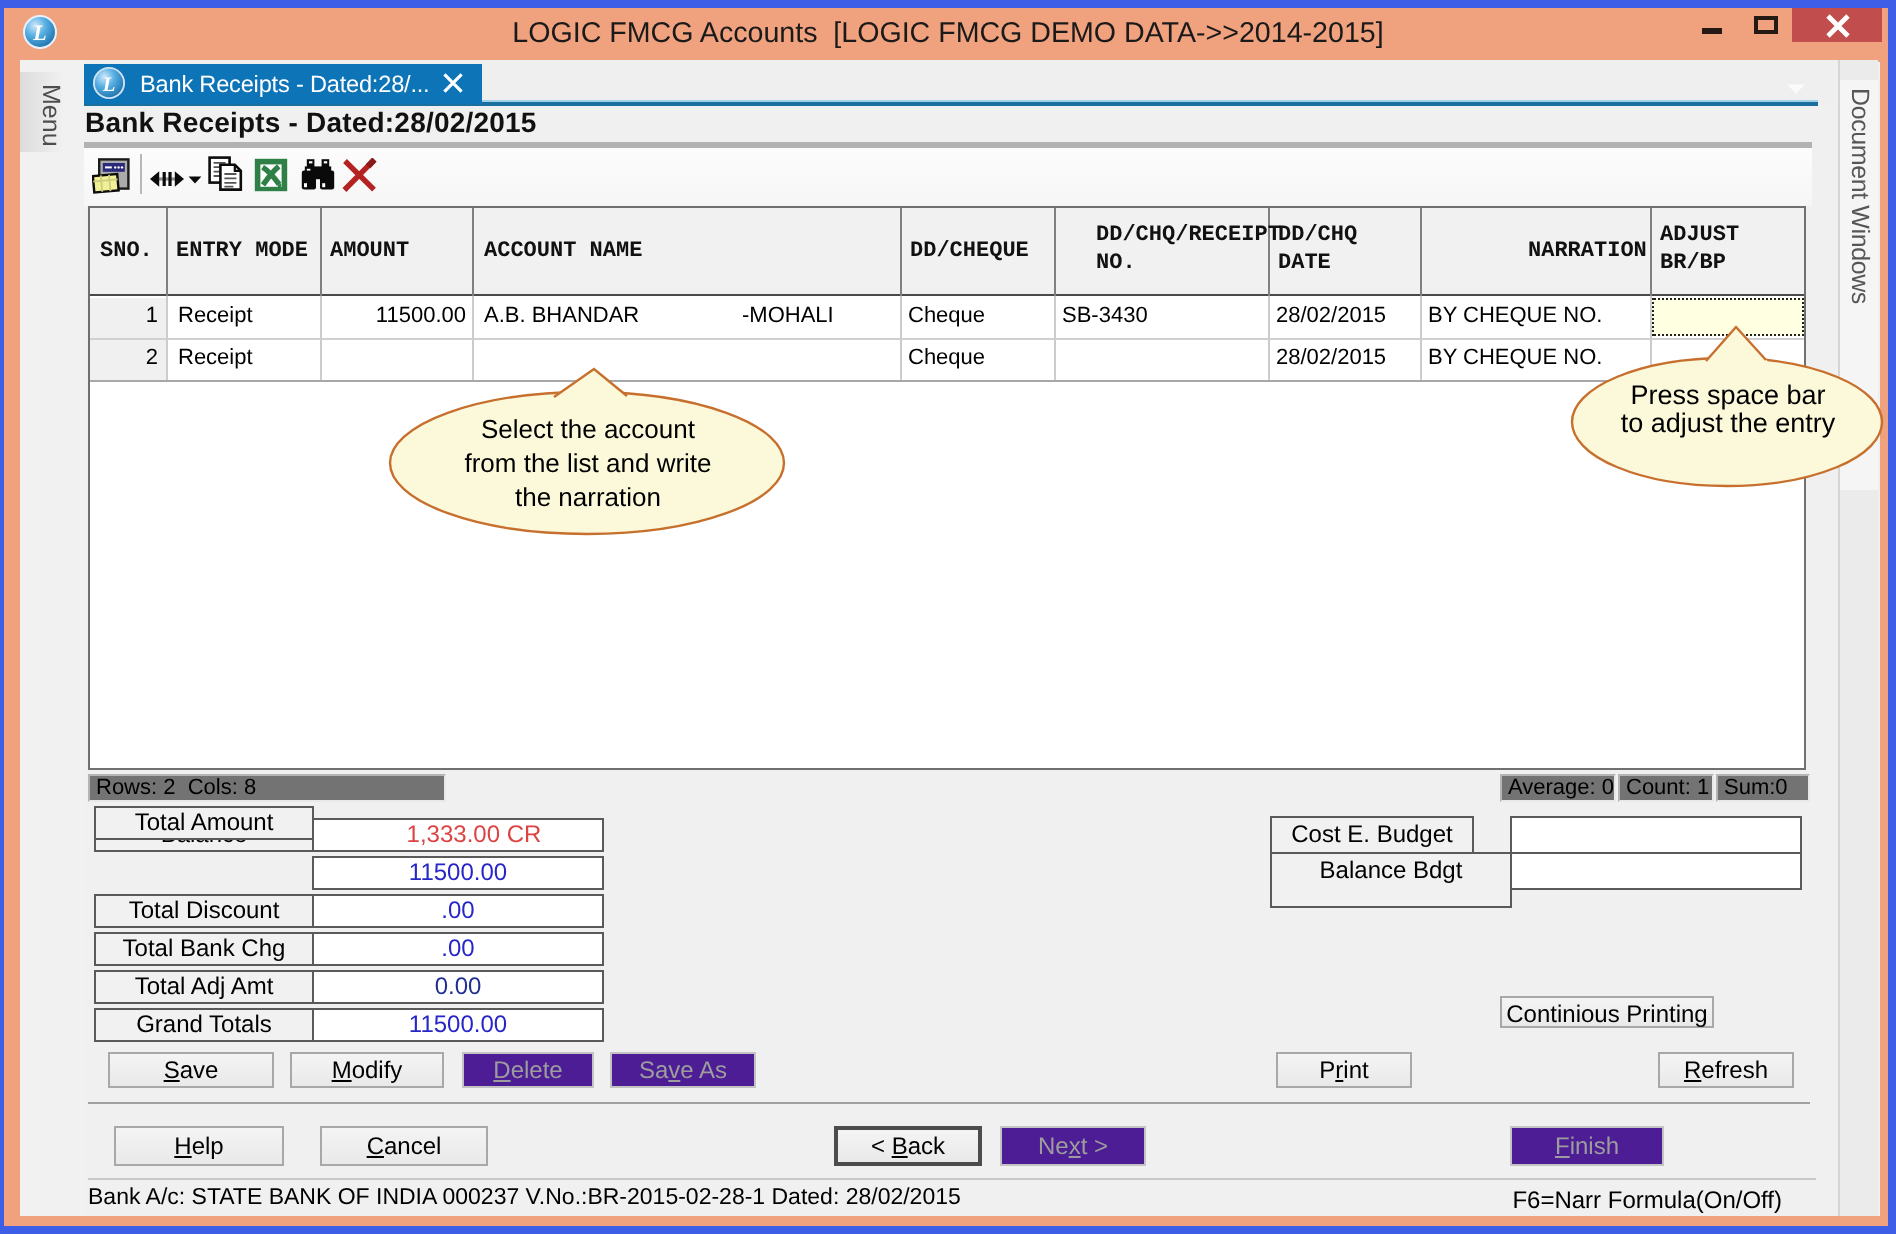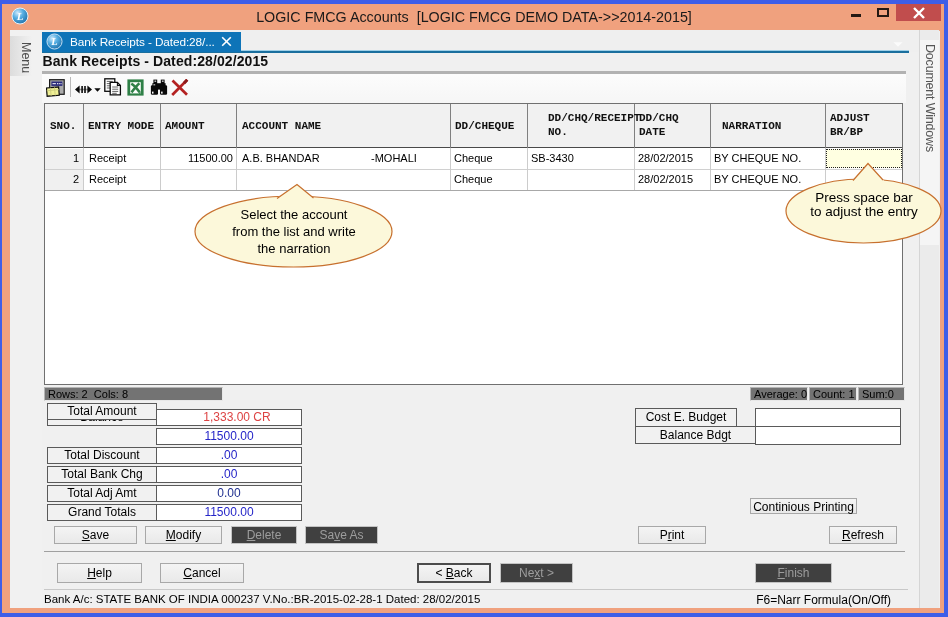--- a/index.html
+++ b/index.html
@@ -37,21 +37,21 @@
   .rowsep2 { left:45px; top:190px; width:857px; height:1px; background:#a8a8a8; }
   .dcell { position:absolute; font-size:11px; color:#000; line-height:20px; white-space:pre; }
   .selcell { left:826px; top:149px; width:76px; height:19px; background:#ffffe1; border:1px dotted #222; }
   
   .panel { position:absolute; background:#737373; border:1px solid #b5b5b5; border-right-color:#e8e8e8; border-bottom-color:#e8e8e8; font-size:11px; color:#000; line-height:12px; padding-left:3px; white-space:nowrap; }
   
   .srow-label { position:absolute; background:#f1f1f1; border:1px solid #5a5a5a; font-size:12px; text-align:center; color:#000; }
   .srow-value { position:absolute; background:#ffffff; border:1px solid #5a5a5a; font-size:12px; text-align:center; }
   
   .btn { position:absolute; background:linear-gradient(180deg,#f4f4f4,#e9e9e9); border:1px solid #a8a8a8; font-size:12px; color:#000; text-align:center; }
-  .btn.dis { color:#9d9d9d; border-color:#c3c3c3; background:#404040; }
+  .btn.dis { color:#9d9d9d; border-color:#c3c3c3; background:#4c1d95; }
   .btn.focus { border:2px solid #4c4c4c; }
   .sep1 { left:44px; top:551px; width:861px; height:1px; background:#a0a0a0; }
   .sep2 { left:44px; top:589px; width:864px; height:1px; background:#c8c8c8; }
   .statusl { left:44px; top:593px; font-size:11.5px; color:#000; }
   .statusr { right:57px; top:593px; font-size:12px; color:#000; }
   u { text-decoration:underline; }
 </style>
 </head>
 <body>
   <div class="abs salmon"></div>
@@ -181,21 +181,21 @@
   <div class="dvline" style="left:710px"></div>
   <div class="dvline" style="left:825px"></div>
 
   <div class="ghcell" style="left:50px;top:119px;">SNO.</div>
   <div class="ghcell" style="left:88px;top:119px;">ENTRY MODE</div>
   <div class="ghcell" style="left:165px;top:119px;">AMOUNT</div>
   <div class="ghcell" style="left:242px;top:119px;">ACCOUNT NAME</div>
   <div class="ghcell" style="left:455px;top:119px;">DD/CHEQUE</div>
   <div class="ghcell" style="left:532px;top:111px;margin-left:16px;">DD/CHQ/RECEIPT<br>NO.</div>
   <div class="ghcell" style="left:639px;top:111px;">DD/CHQ<br>DATE</div>
-  <div class="ghcell" style="left:698px;top:119px;padding-left:24px;">NARRATION</div>
+  <div class="ghcell" style="left:740px;top:119px;padding-left:24px;">NARRATION</div>
   <div class="ghcell" style="left:830px;top:111px;">ADJUST<br>BR/BP</div>
 
   <div class="abs selcell"></div>
 
   <div class="dcell" style="left:45px;top:148px;width:34px;text-align:right;">1</div>
   <div class="dcell" style="left:89px;top:148px;">Receipt</div>
   <div class="dcell" style="left:160px;top:148px;width:73px;text-align:right;">11500.00</div>
   <div class="dcell" style="left:242px;top:148px;">A.B. BHANDAR</div>
   <div class="dcell" style="left:371px;top:148px;">-MOHALI</div>
   <div class="dcell" style="left:454px;top:148px;">Cheque</div>
@@ -238,21 +238,21 @@
   <div class="srow-value" style="left:156px;top:447px;width:146px;height:17px;line-height:15px;color:#2525c8;">.00</div>
   <div class="srow-label" style="left:47px;top:466px;width:110px;height:17px;line-height:15px;">Total Bank Chg</div>
   <div class="srow-value" style="left:156px;top:466px;width:146px;height:17px;line-height:15px;color:#2525c8;">.00</div>
   <div class="srow-label" style="left:47px;top:485px;width:110px;height:17px;line-height:15px;">Total Adj Amt</div>
   <div class="srow-value" style="left:156px;top:485px;width:146px;height:17px;line-height:15px;color:#203090;">0.00</div>
   <div class="srow-label" style="left:47px;top:503.5px;width:110px;height:17px;line-height:15px;">Grand Totals</div>
   <div class="srow-value" style="left:156px;top:503.5px;width:146px;height:17px;line-height:15px;color:#2525c8;">11500.00</div>
 
   <div class="srow-label" style="left:635px;top:408px;width:102px;height:19px;line-height:17px;text-align:center;">Cost E. Budget</div>
   <div class="srow-value" style="left:755px;top:408px;width:146px;height:19px;line-height:17px;"></div>
-  <div class="srow-label" style="left:635px;top:426px;width:121px;height:18px;line-height:17px;">Balance Bdgt</div>
+  <div class="srow-label" style="left:635px;top:426px;width:121px;height:28px;line-height:17px;">Balance Bdgt</div>
   <div class="srow-value" style="left:755px;top:426px;width:146px;height:19px;line-height:17px;"></div>
 
   <div class="btn" style="left:54px;top:526px;width:83px;height:18px;line-height:16px;"><u>S</u>ave</div>
   <div class="btn" style="left:145px;top:526px;width:77px;height:18px;line-height:16px;"><u>M</u>odify</div>
   <div class="btn dis" style="left:231px;top:526px;width:66px;height:18px;line-height:16px;"><u>D</u>elete</div>
   <div class="btn dis" style="left:305px;top:526px;width:73px;height:18px;line-height:16px;">Sa<u>v</u>e As</div>
   <div class="btn" style="left:638px;top:526px;width:68px;height:18px;line-height:16px;">P<u>r</u>int</div>
   <div class="btn" style="left:714px;top:498px;width:107px;height:16px;line-height:16px;margin-left:36px;">Continious Printing</div>
   <div class="btn" style="left:829px;top:526px;width:68px;height:18px;line-height:16px;"><u>R</u>efresh</div>
   <div class="abs sep1"></div>

